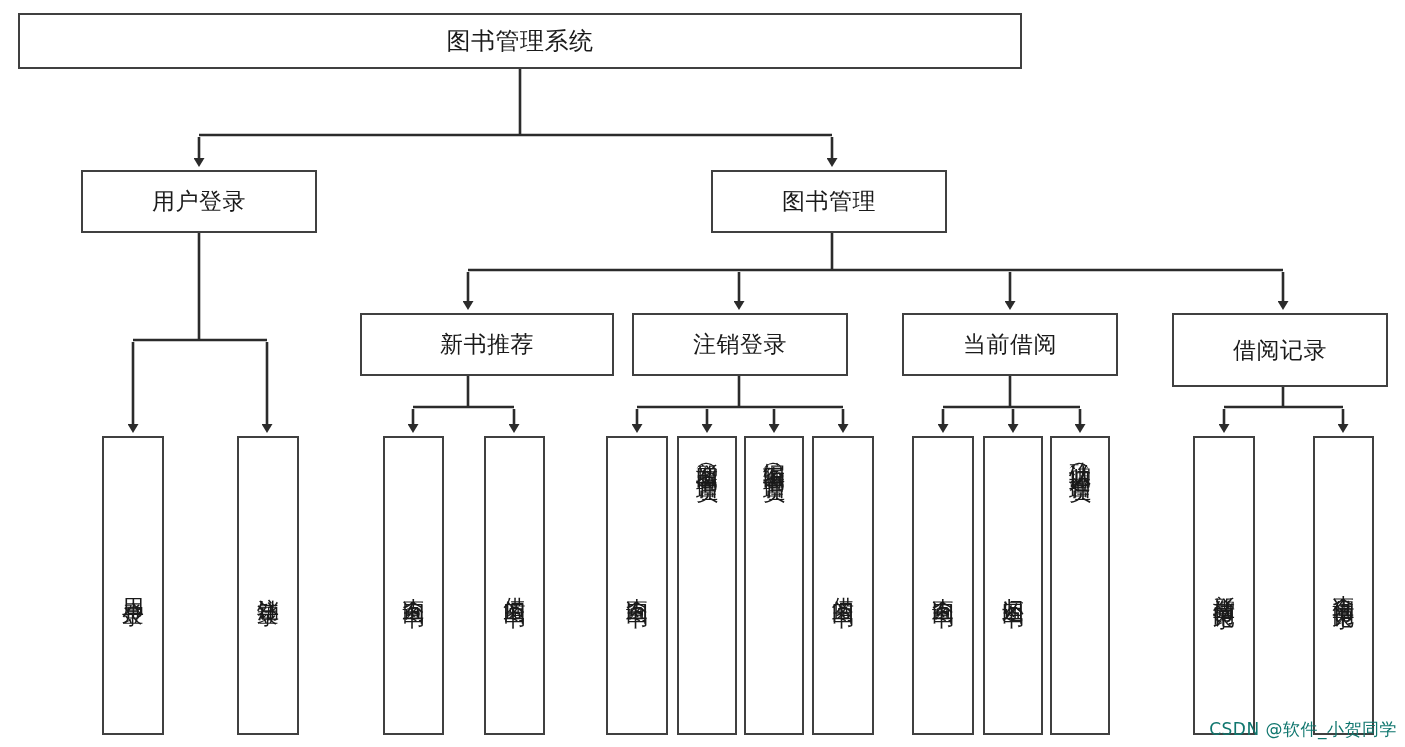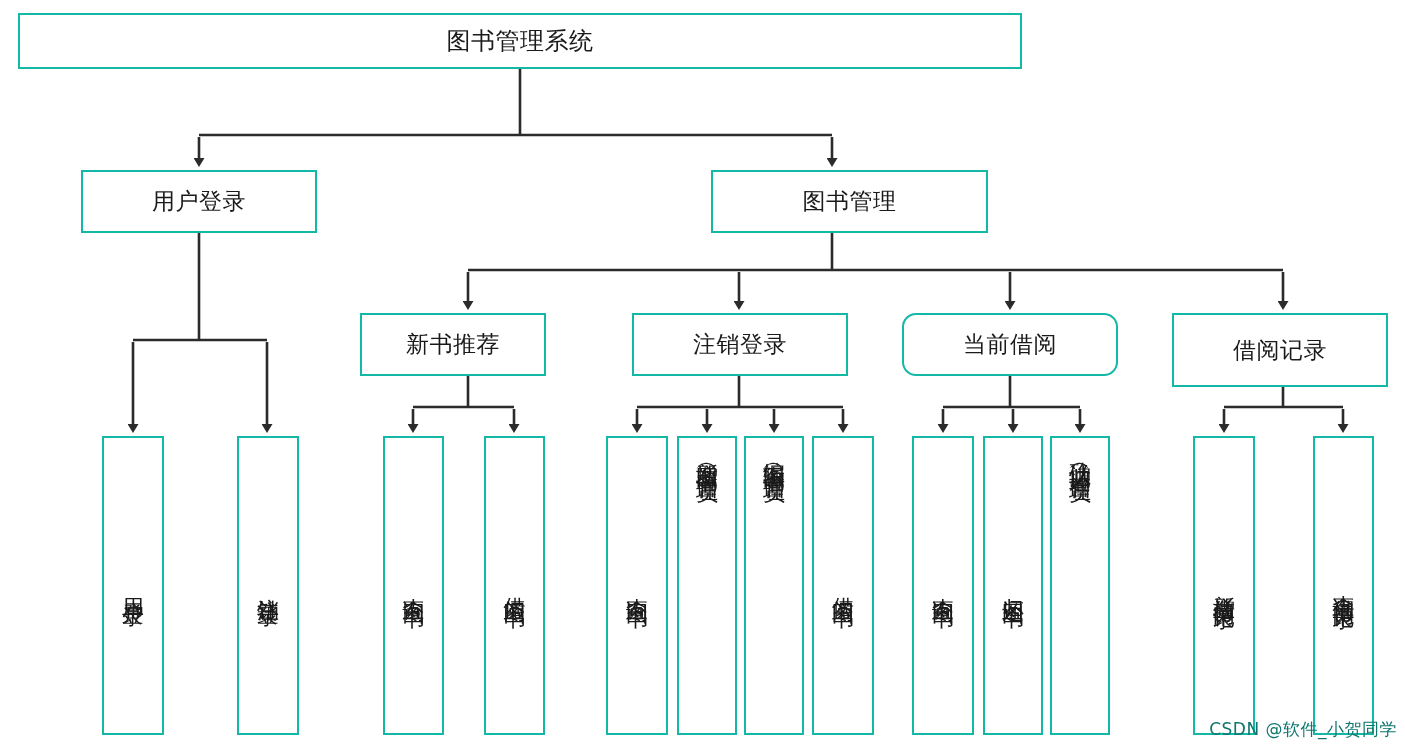--- a/index.html
+++ b/index.html
@@ -24,21 +24,21 @@
     left: 0;
     top: 0;
     width: 1405px;
     height: 747px;
     pointer-events: none;
   }
   .node {
     position: absolute;
     box-sizing: border-box;
     background: #ffffff;
-    border: 2px solid #14b8a6;
+    border: 2px solid #404040;
     display: flex;
     align-items: center;
     justify-content: center;
     text-align: center;
   }
   .node-label {
     display: block;
     line-height: 1.25;
     color: #1a1a1a;
     letter-spacing: 0.5px;
@@ -135,33 +135,33 @@
   </svg>
 
   <div class="node root horiz" style="left:18px; top:13px; width:1004px; height:56px;">
     <span class="node-label">图书管理系统</span>
   </div>
 
   <div class="node horiz" style="left:81px; top:170px; width:236px; height:63px;">
     <span class="node-label">用户登录</span>
   </div>
 
-  <div class="node horiz" style="left:711px; top:170px; width:277px; height:63px;">
+  <div class="node horiz" style="left:711px; top:170px; width:236px; height:63px;">
     <span class="node-label">图书管理</span>
   </div>
 
-  <div class="node horiz" style="left:360px; top:313px; width:186px; height:63px;">
+  <div class="node horiz" style="left:360px; top:313px; width:254px; height:63px;">
     <span class="node-label">新书推荐</span>
   </div>
 
   <div class="node horiz" style="left:632px; top:313px; width:216px; height:63px;">
     <span class="node-label">注销登录</span>
   </div>
 
-  <div class="node horiz" style="left:902px; top:313px; width:216px; height:63px;border-radius:14px;">
+  <div class="node horiz" style="left:902px; top:313px; width:216px; height:63px;">
     <span class="node-label">当前借阅</span>
   </div>
 
   <div class="node horiz" style="left:1172px; top:313px; width:216px; height:74px;">
     <span class="node-label">借阅记录</span>
   </div>
 
   <div class="node vert centered" style="left:102px; top:436px; width:62px; height:299px;">
     <span class="node-label">用户登录</span>
   </div>

